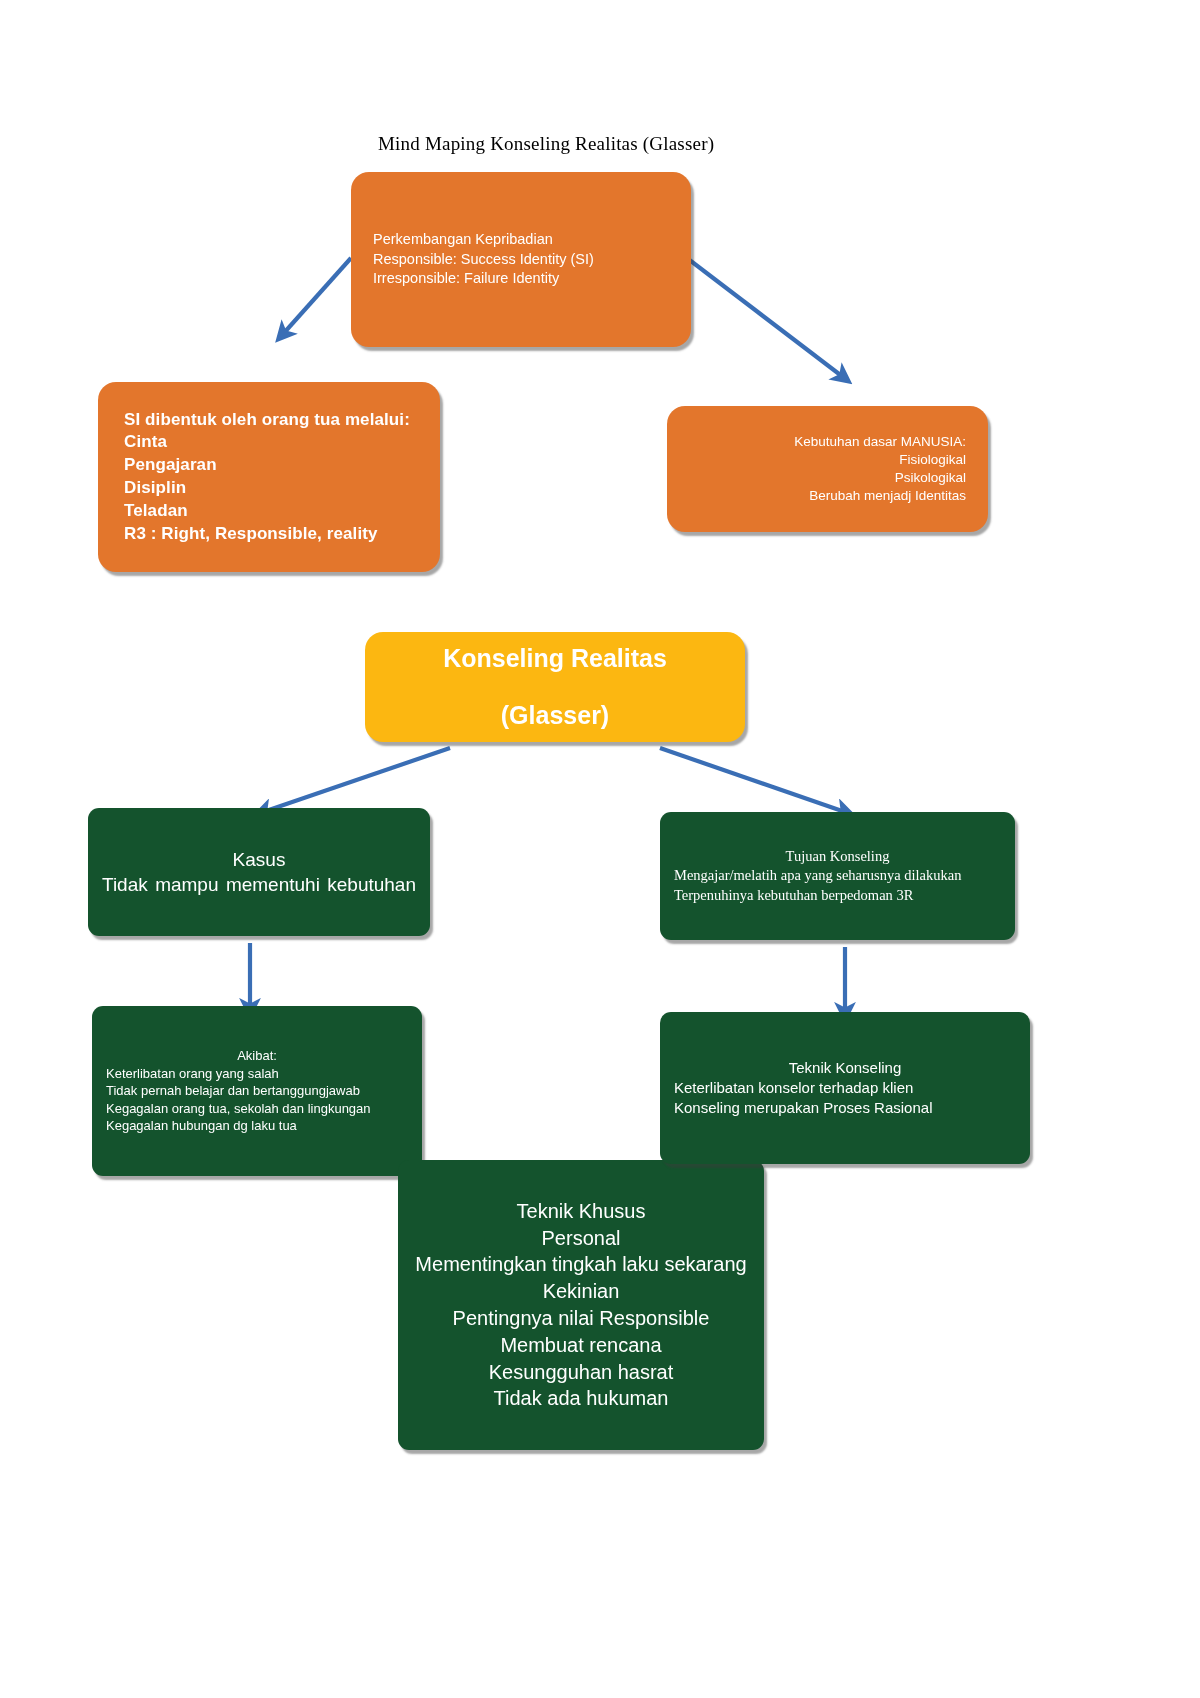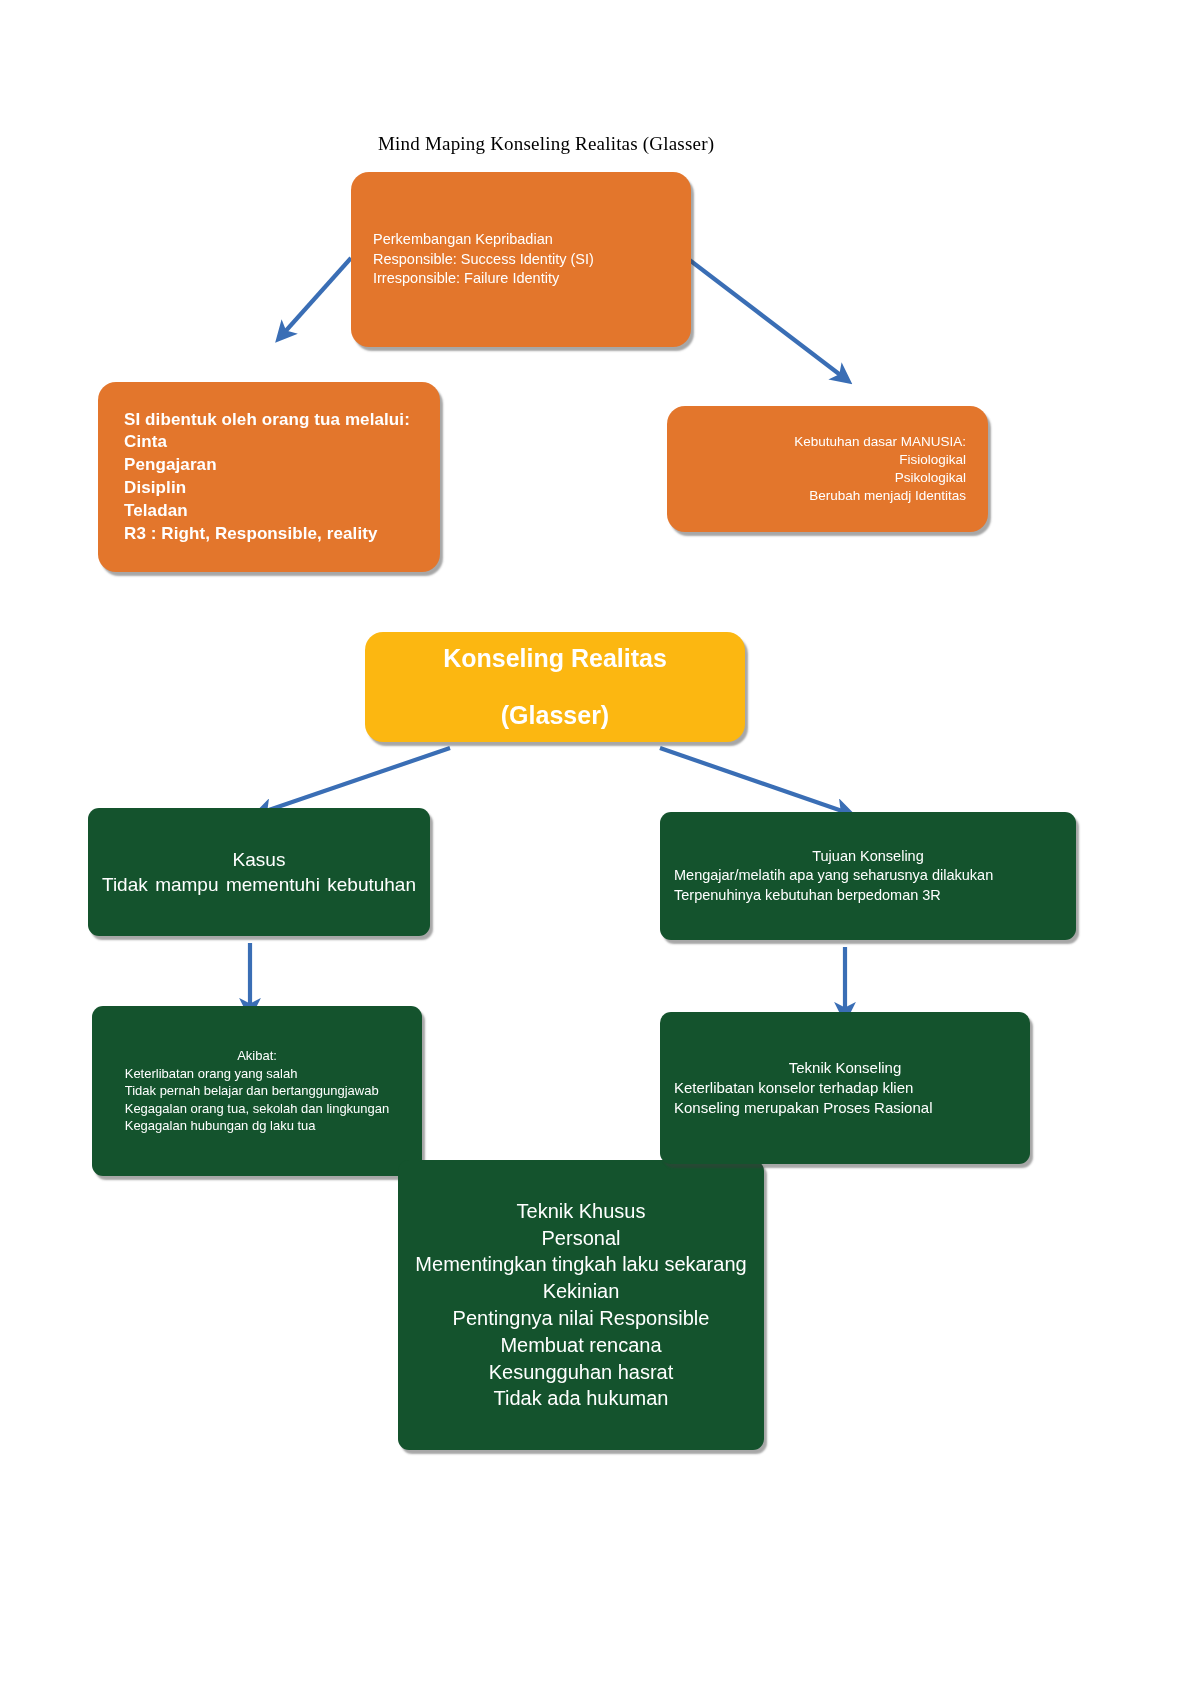--- a/index.html
+++ b/index.html
@@ -24,22 +24,22 @@
   
   #box-perkembangan{left:351px;top:172px;width:340px;height:175px;font-size:14.5px;
                     align-items:flex-start;padding-left:22px;}
   #box-si{left:98px;top:382px;width:342px;height:190px;font-size:17px;font-weight:bold;
           align-items:flex-start;padding-left:26px;letter-spacing:.1px;}
   #box-kebutuhan{left:667px;top:378px;width:321px;height:126px;font-size:13.5px;
                  text-align:right;align-items:stretch;padding-right:22px;margin-top:28px;}
   #box-central{left:365px;top:632px;width:380px;height:110px;font-size:25px;font-weight:bold;
                text-align:center;align-items:center;justify-content:center;}
   #box-kasus{left:88px;top:808px;width:342px;height:128px;font-size:19px;}
-  #box-tujuan{left:660px;top:812px;width:416px;height:128px;font-size:14.5px;}
-  #box-akibat{left:92px;top:1006px;width:330px;height:170px;font-size:13px;align-items:center;}
+  #box-tujuan{left:660px;top:812px;width:355px;height:128px;font-size:14.5px;font-family:Liberation Serif, serif;}
+  #box-akibat{left:92px;top:1006px;width:330px;height:170px;font-size:13px;}
   #box-teknik{left:660px;top:1012px;width:370px;height:152px;font-size:15px;}
   #box-khusus{left:398px;top:1160px;width:366px;height:290px;font-size:20px;
               text-align:center;align-items:center;justify-content:center;}
 
   #box-kasus .hdr{text-align:center;display:block;}
   #box-kasus .just{text-align:justify;text-align-last:justify;display:block;}
   #box-tujuan .hdr{text-align:center;display:block;}
   #box-tujuan .just{text-align:justify;display:block;}
   #box-akibat .hdr{text-align:center;display:block;}
   #box-teknik .hdr{text-align:center;display:block;}

